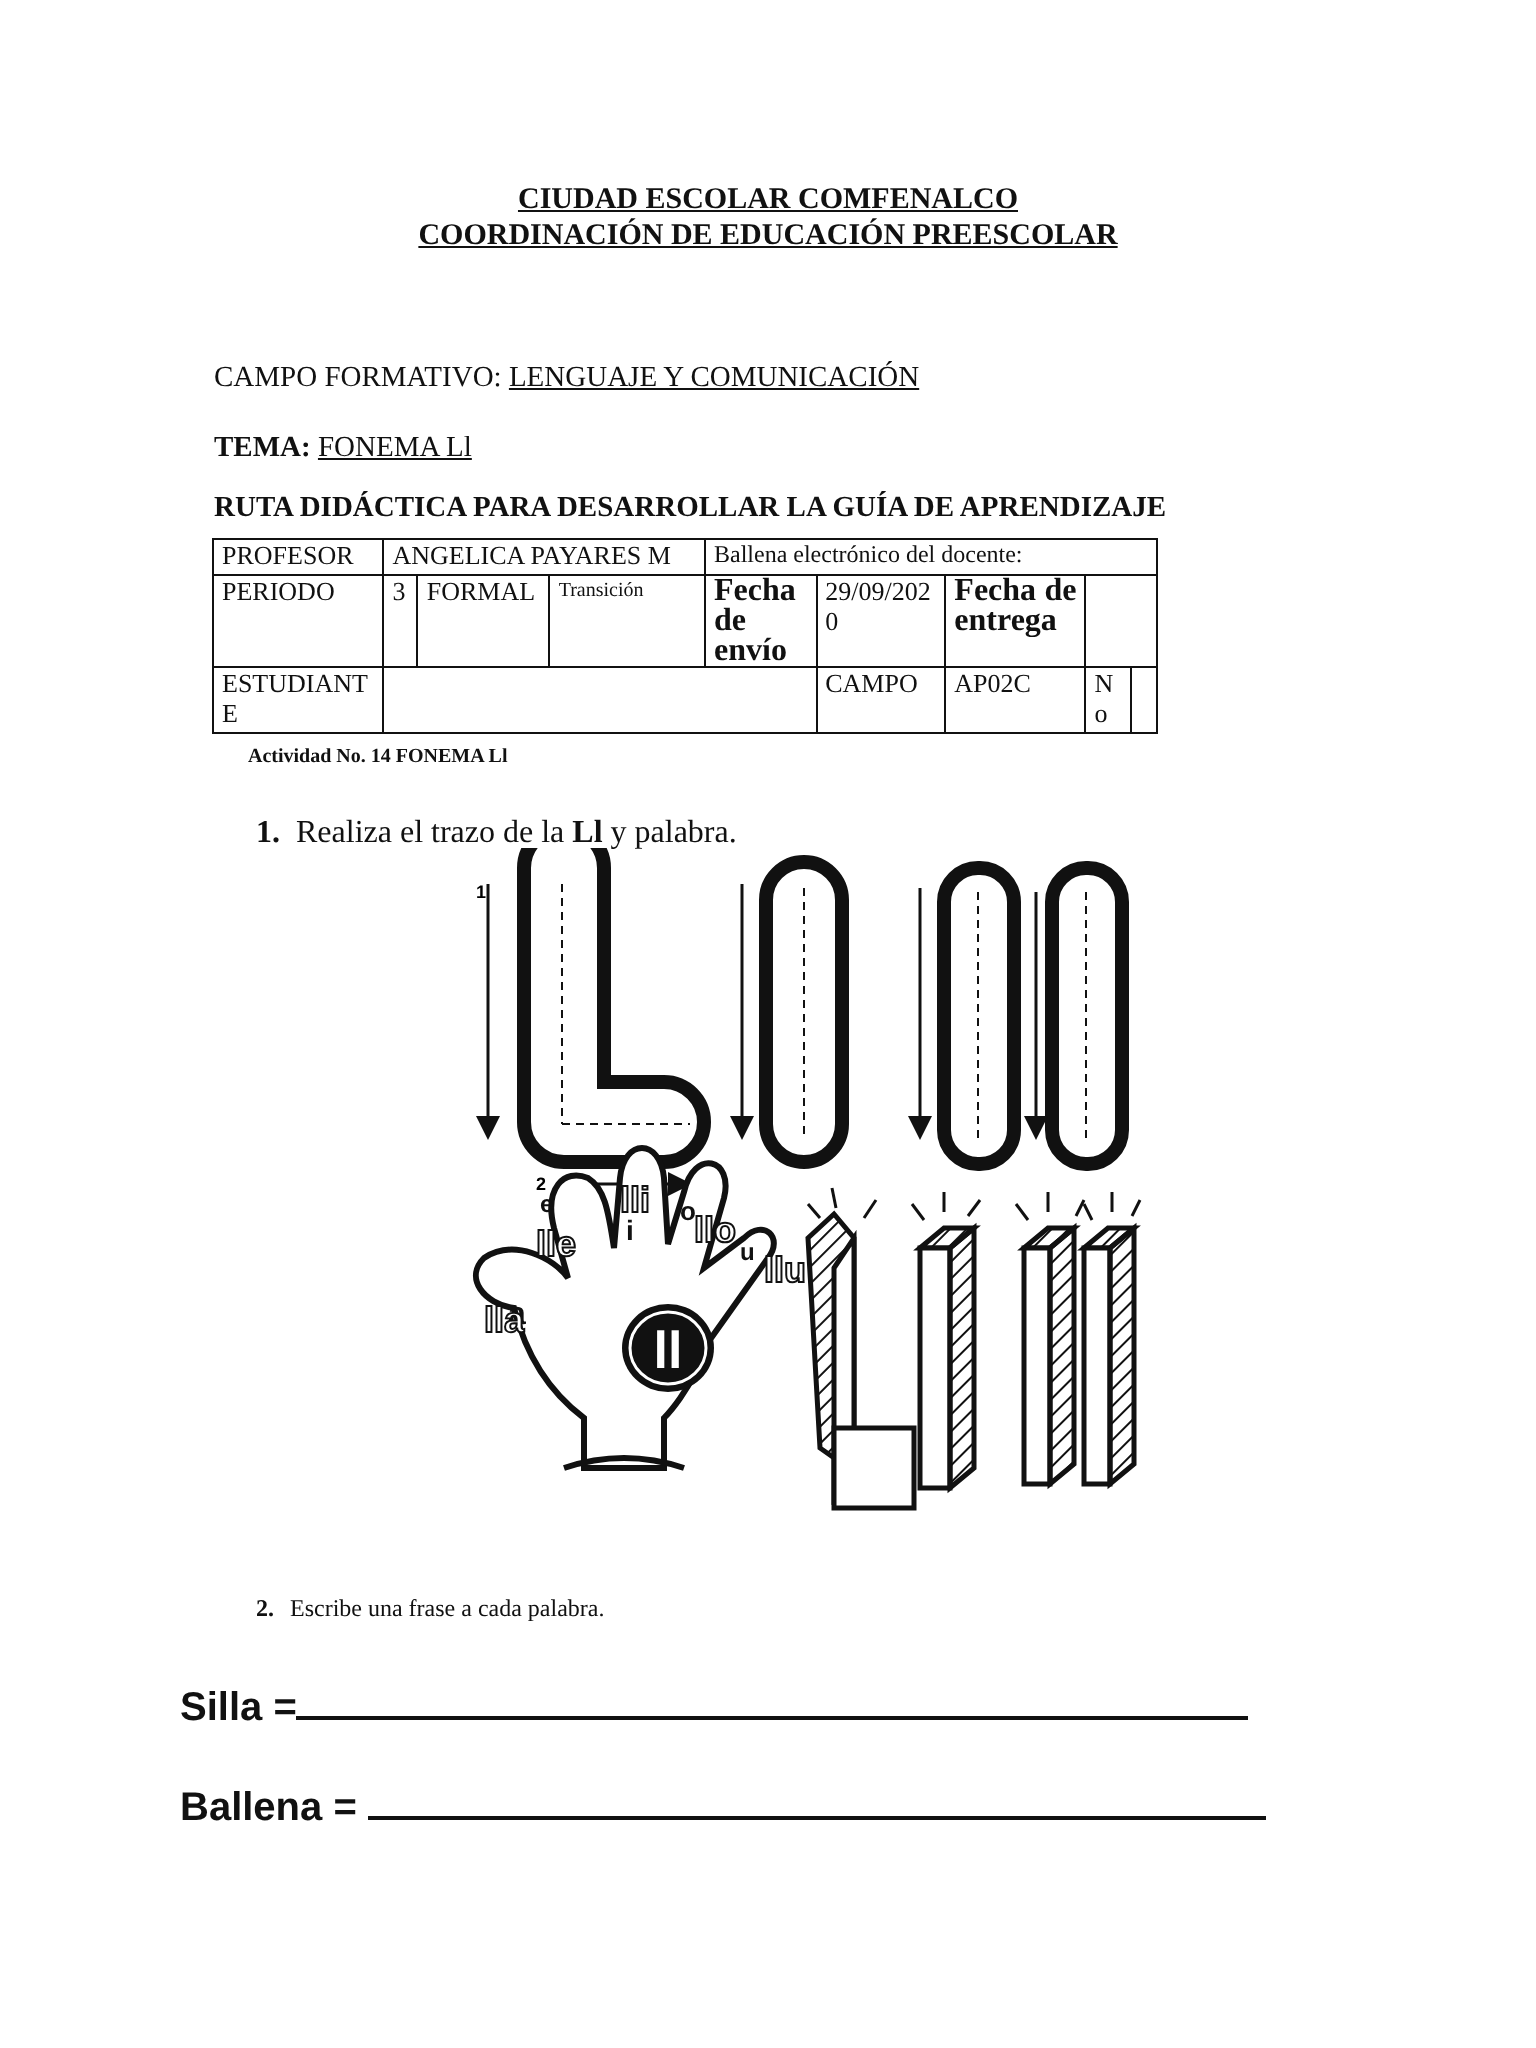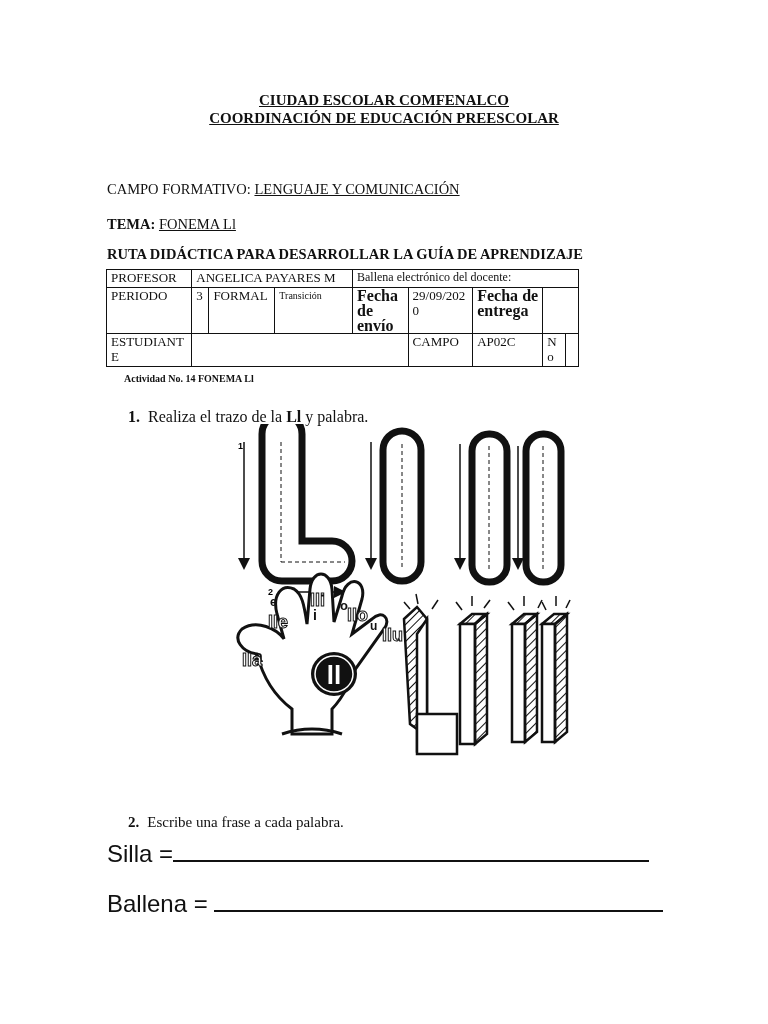--- a/index.html
+++ b/index.html
@@ -9,23 +9,23 @@
   .header div { white-space:nowrap; }
   .campo { left:107px; top:181px; font-size:14.5px; }
   .u { text-decoration:underline; }
   .tema { left:107px; top:216px; font-size:14.5px; }
   .ruta { left:107px; top:246px; font-size:14.5px;font-weight:bold; }
   table.info { position:absolute; left:106px; top:269px; width:473px; border-collapse:collapse; font-size:13px; }
   table.info td { border:1px solid #111; padding:0 4px; vertical-align:top; line-height:15px; }
   td.small-bold { font-weight:bold; font-size:16px; line-height:14px; }
   .act { left:107px; top:373px; font-weight:bold; font-size:10px;margin-left:17px; }
   .item1 { left:128px; top:408px; font-size:16px; }
-  .item2 { left:128px; top:797px; font-size:15px;margin-top:17px; }
+  .item2 { left:128px; top:797px; font-size:12px; }
   .num { font-weight:bold; margin-right:8px; }
-  .fill { font-family:"Liberation Sans", sans-serif; font-weight:normal; font-size:24px; left:107px; white-space:nowrap; }
+  .fill { font-family:"Liberation Sans", sans-serif; font-weight:bold; font-size:20px; left:90px; white-space:nowrap; }
   .fill .line { display:inline-block; border-bottom:2px solid #111; height:18px; vertical-align:baseline; }
   svg.art { position:absolute; left:232px; top:424px; }
 </style>
 </head>
 <body>
 
 <div class="abs header">
   <div>CIUDAD ESCOLAR COMFENALCO</div>
   <div>COORDINACIÓN DE EDUCACIÓN PREESCOLAR</div>
 </div>

